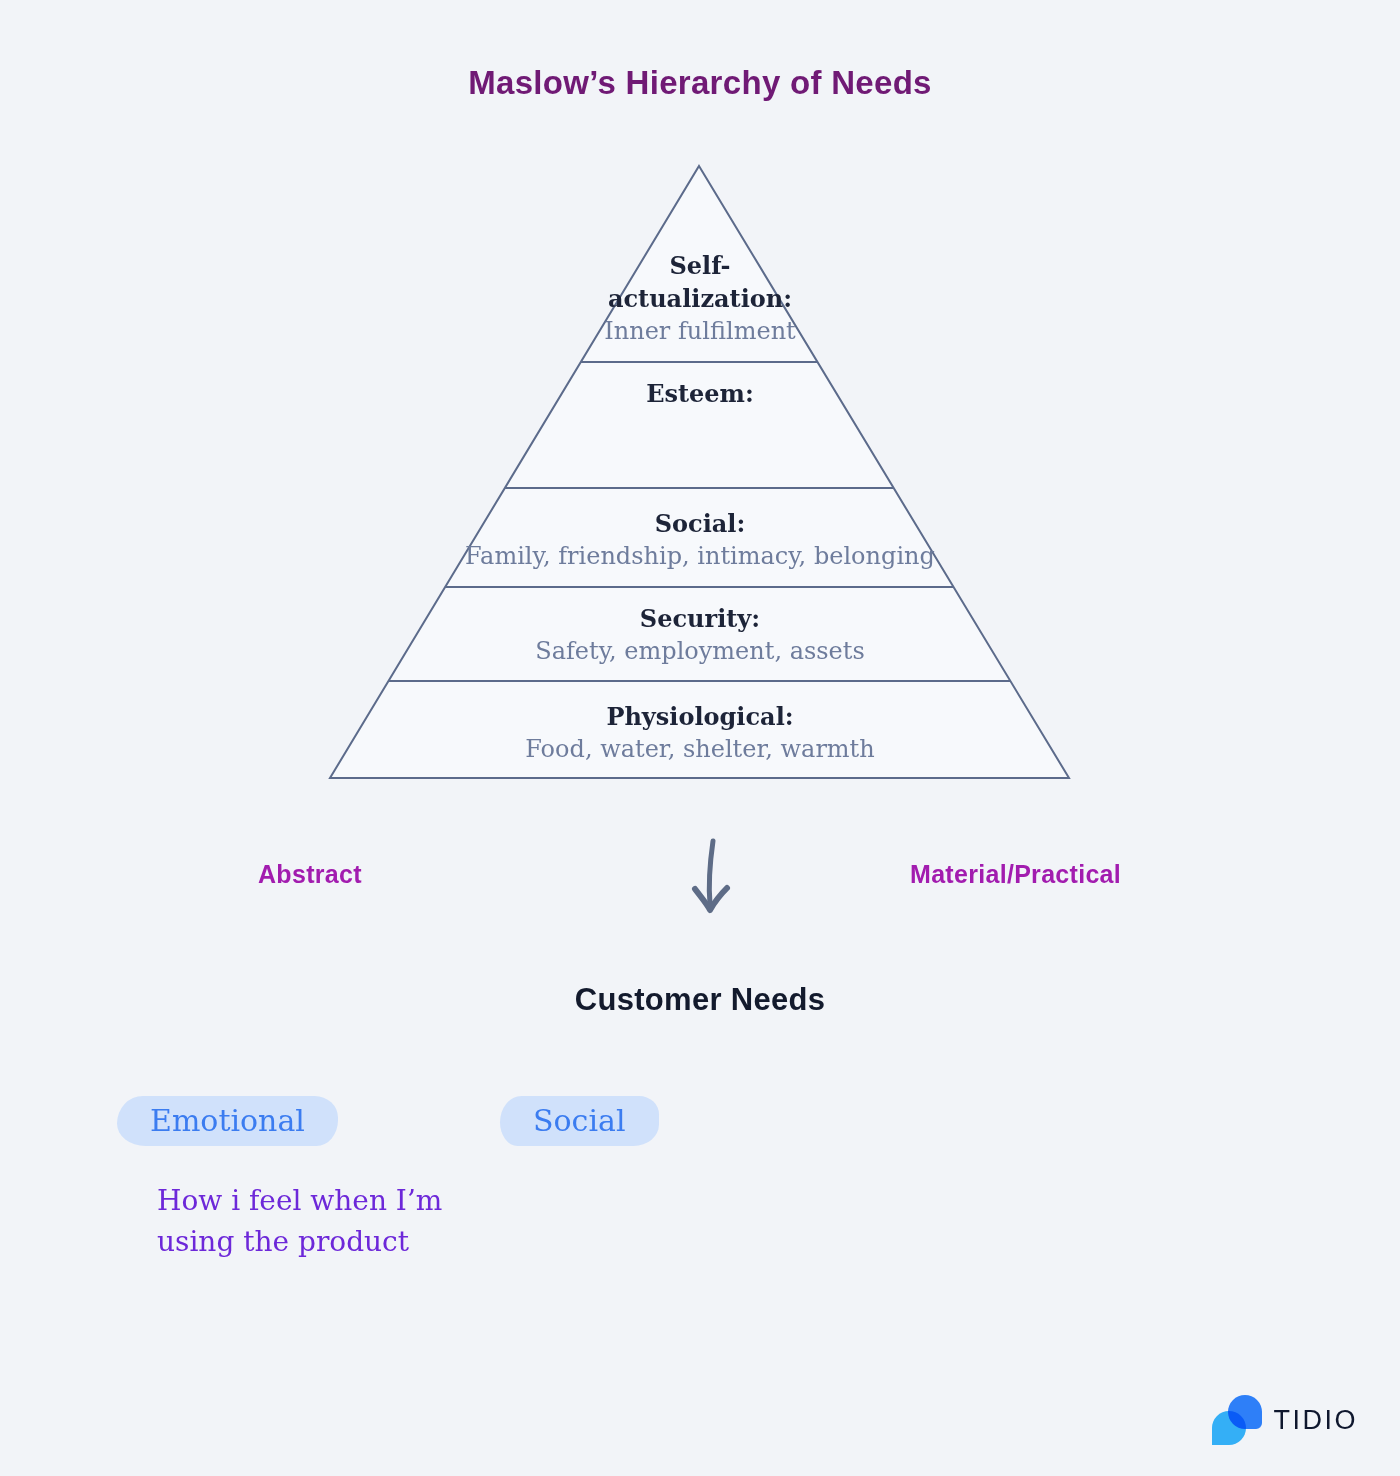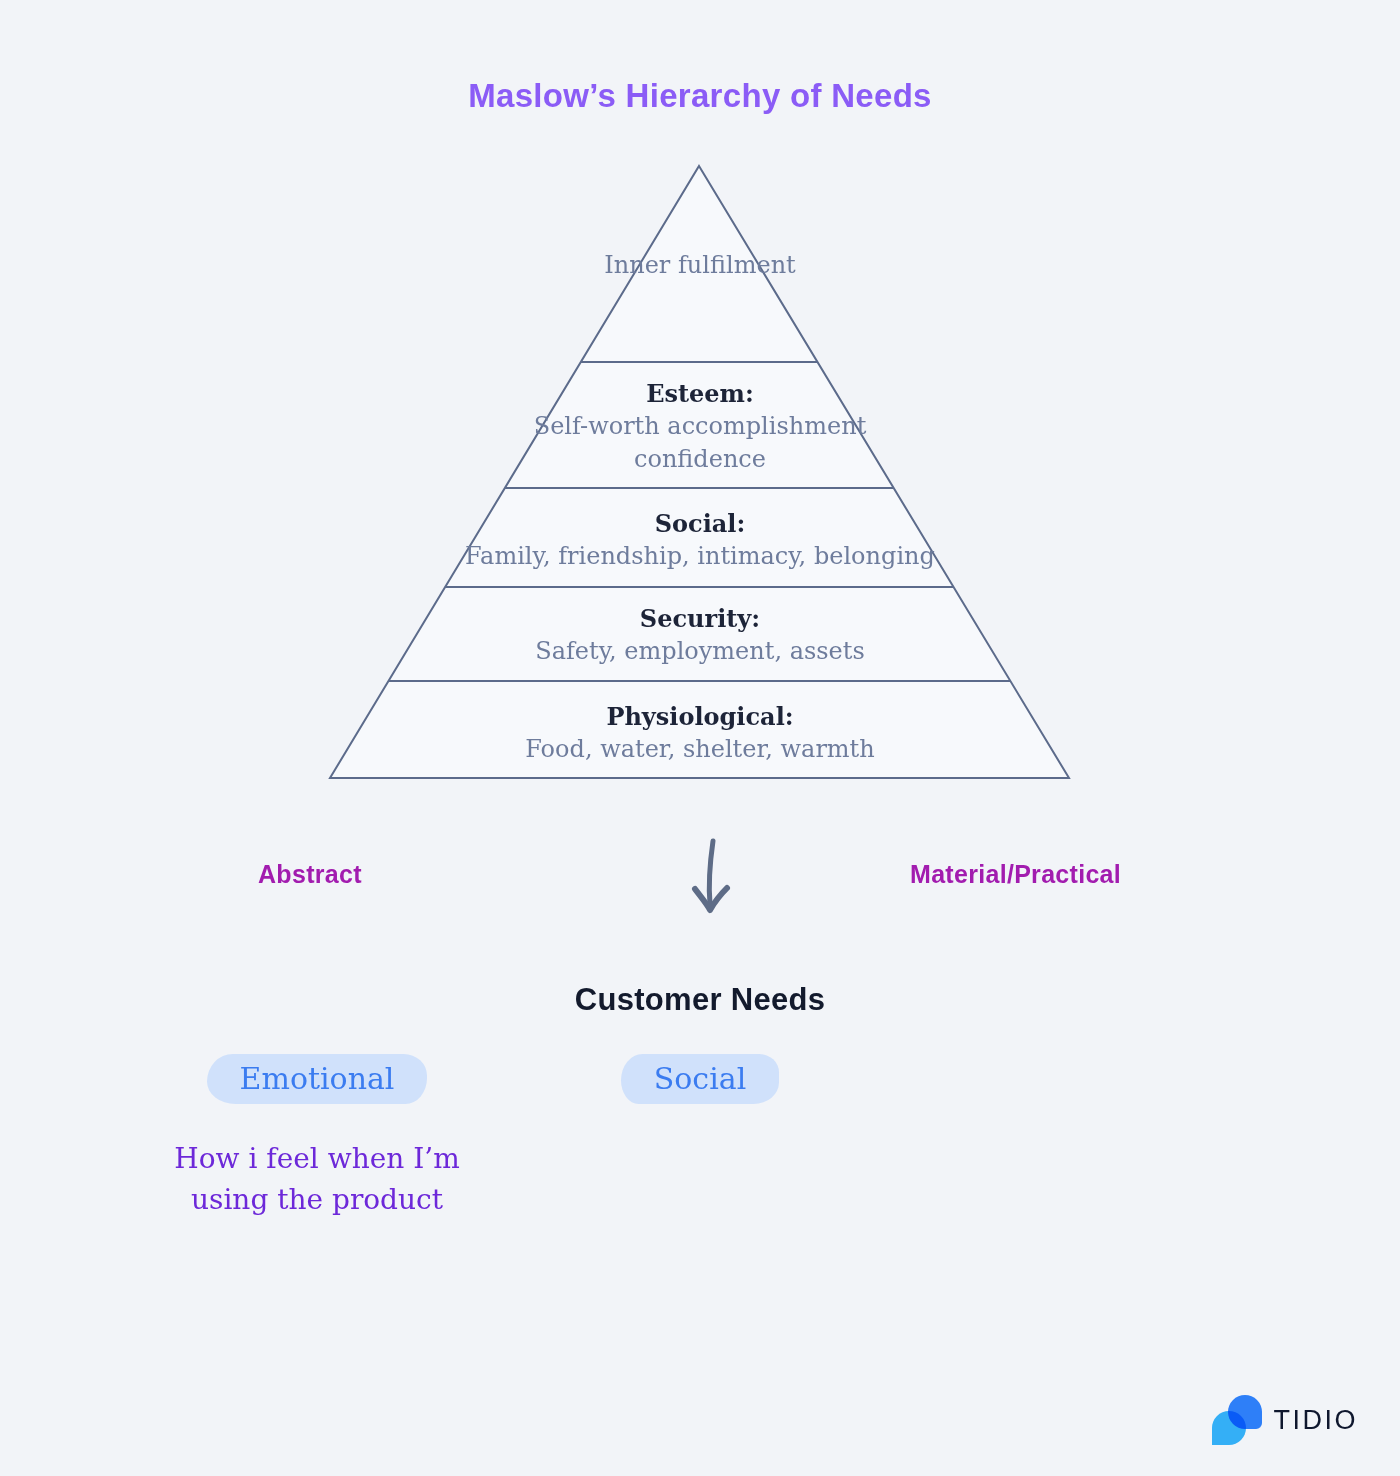--- a/index.html
+++ b/index.html
@@ -8,21 +8,21 @@
     background:#f2f4f8;
     font-family:"Liberation Sans", sans-serif;
     position:relative;overflow:hidden;
   }
   .page{position:absolute;inset:0;}
 
   
   .title{
     position:absolute;top:64px;left:0;width:100%;
     text-align:center;font-size:33px;font-weight:700;
-    color:#8b5cf6;letter-spacing:.3px;margin-top:13px;
+    color:#701a75;letter-spacing:.3px;
   }
   .cn-heading{
     position:absolute;top:982px;left:0;width:100%;
     text-align:center;font-size:31px;font-weight:700;
     color:#131a2d;letter-spacing:.3px;
   }
 
   
   .bg-svg{position:absolute;left:0;top:0;}
   .level{
@@ -36,21 +36,21 @@
   
   .axis-label{
     position:absolute;top:860px;
     font-size:25px;font-weight:700;color:#a21caf;letter-spacing:.3px;
   }
   .axis-left{left:258px;}
   .axis-right{left:910px;text-align:right;}
   .arrow-svg{position:absolute;left:660px;top:828px;}
 
   
-  .col{position:absolute;top:1054px;width:400px;text-align:center;}
+  .col{position:absolute;top:1096px;width:400px;}
   .col-1{left:117px;}
   .col-2{left:500px;}
   .col-3{left:892px;}
   .pill{
     display:inline-block;
     font-family:"DejaVu Serif", serif;
     font-size:30px;line-height:38px;
     color:#3b7cf0;background:#d0e1fb;
     padding:6px 33px;
   }
@@ -94,25 +94,25 @@
 
   <svg class="bg-svg" width="1400" height="820" viewBox="0 0 1400 820">
     <path d="M699,166 L1069,778 L330,778 Z" fill="#f7f9fc" stroke="#5c6b8b" stroke-width="2"></path>
     <line x1="581" y1="362" x2="817" y2="362" stroke="#5c6b8b" stroke-width="2"></line>
     <line x1="505" y1="488" x2="893" y2="488" stroke="#5c6b8b" stroke-width="2"></line>
     <line x1="445" y1="587" x2="953" y2="587" stroke="#5c6b8b" stroke-width="2"></line>
     <line x1="388" y1="681" x2="1010" y2="681" stroke="#5c6b8b" stroke-width="2"></line>
   </svg>
 
   <div class="level" style="top:249px;width:215px">
+    <div class="lvl-label">Self-actualization:</div>
     <div class="lvl-sub">Inner fulfilment</div>
   </div>
   <div class="level" style="top:377px;width:340px">
     <div class="lvl-label">Esteem:</div>
-    <div class="lvl-sub">Self-worth accomplishment confidence</div>
   </div>
   <div class="level" style="top:507px;width:520px">
     <div class="lvl-label">Social:</div>
     <div class="lvl-sub">Family, friendship, intimacy, belonging</div>
   </div>
   <div class="level" style="top:602px;width:520px">
     <div class="lvl-label">Security:</div>
     <div class="lvl-sub">Safety, employment, assets</div>
   </div>
   <div class="level" style="top:700px;width:520px">

